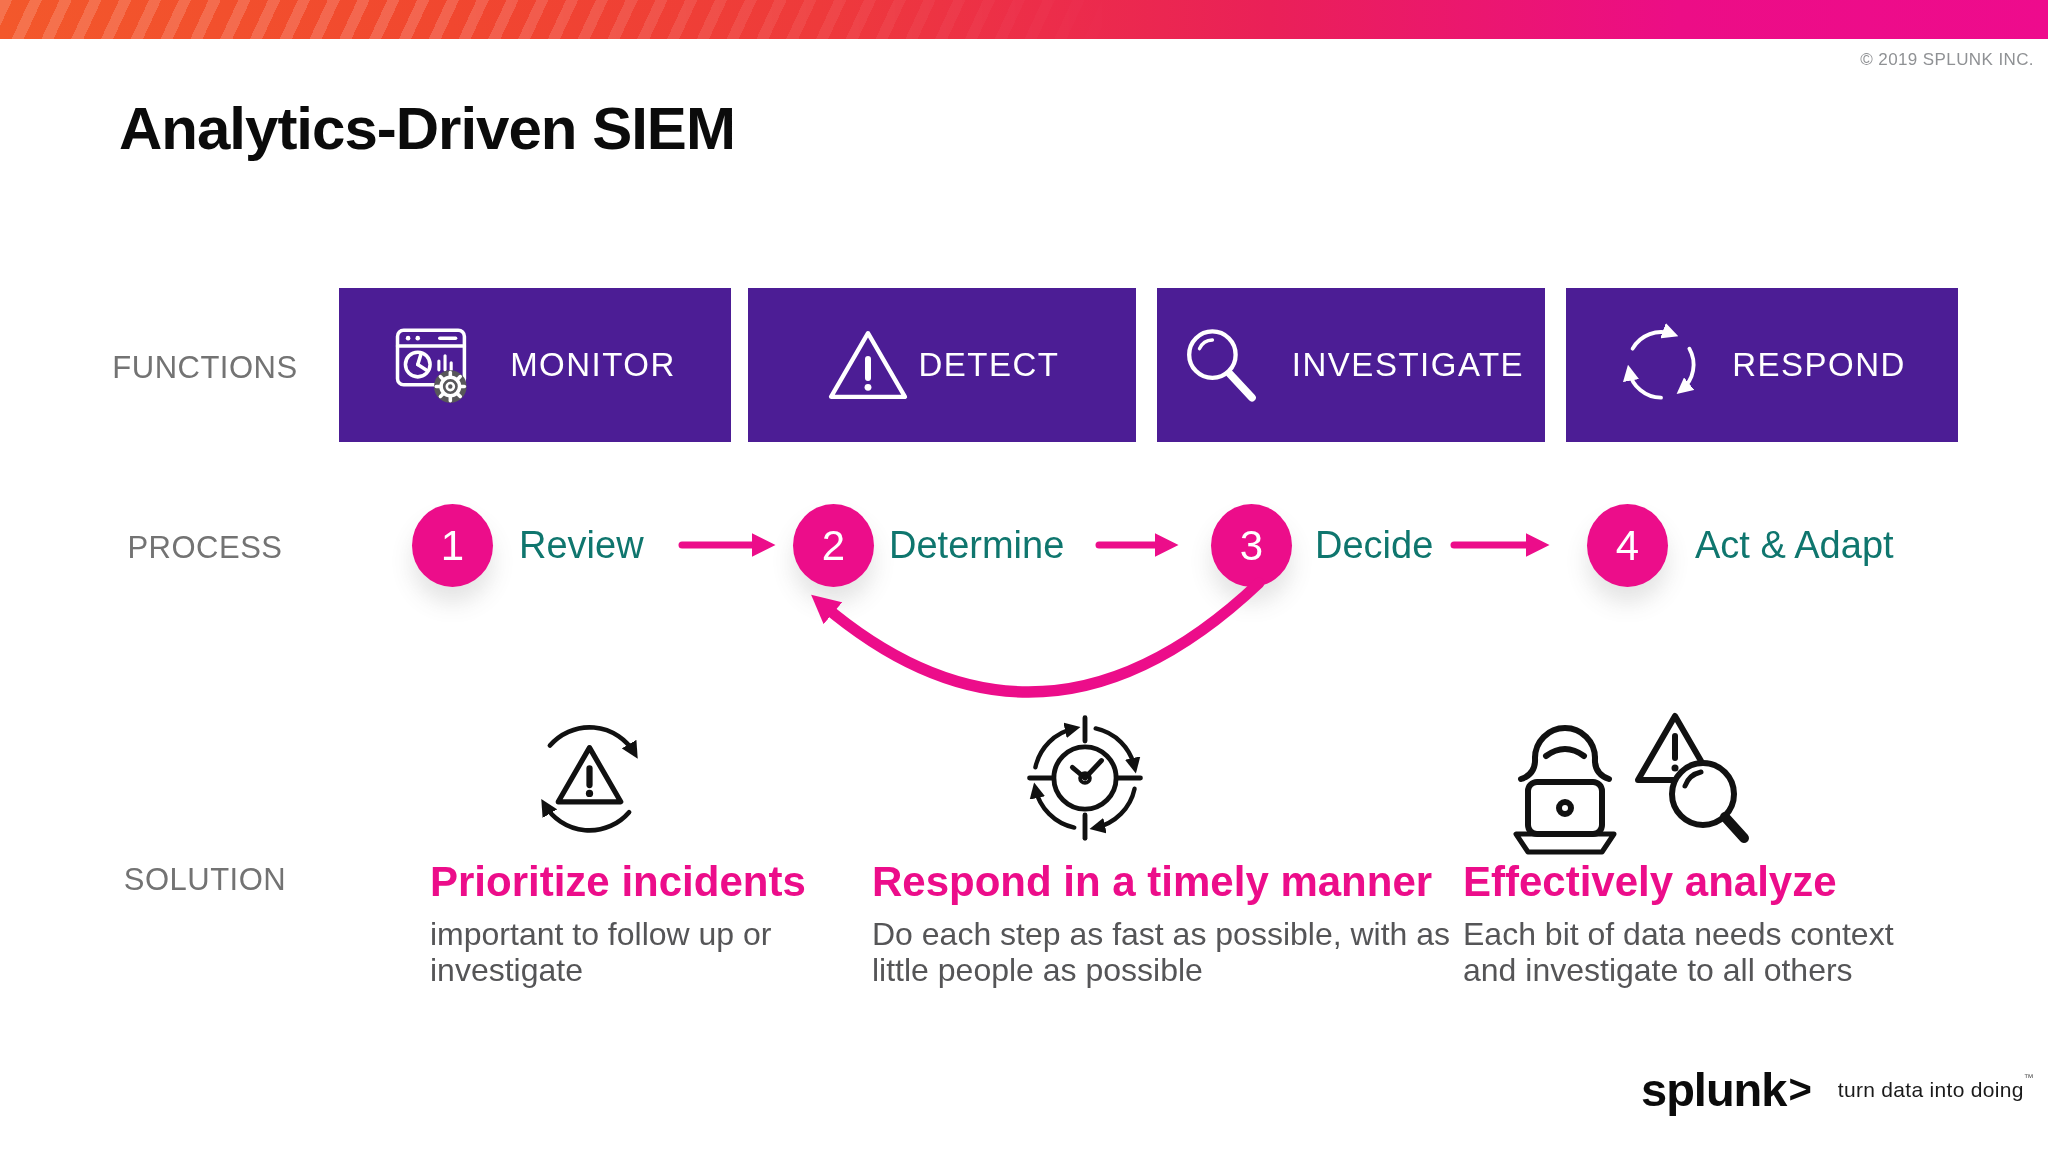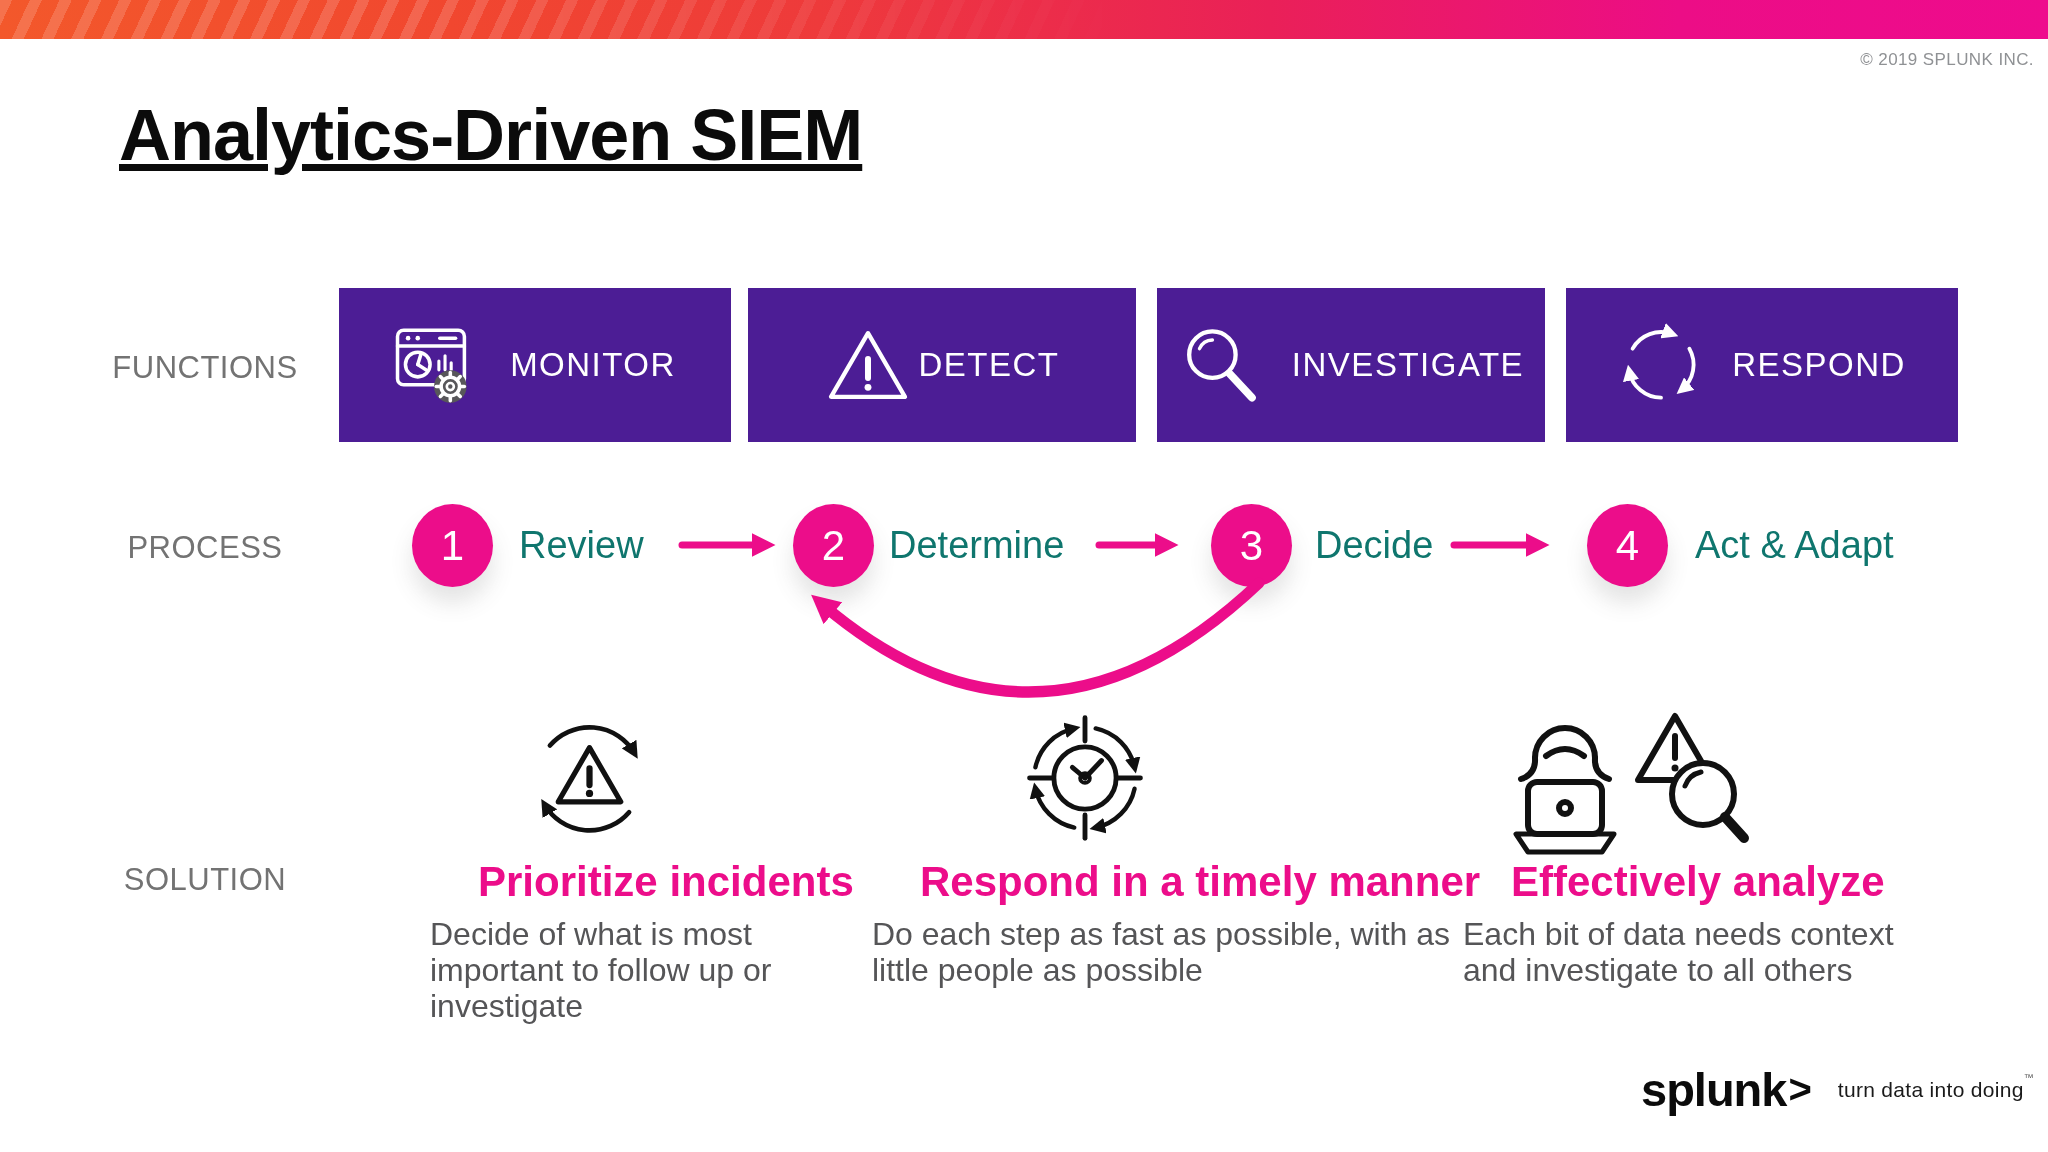--- a/index.html
+++ b/index.html
@@ -15,22 +15,22 @@
   .topbar::after{
     content:'';position:absolute;top:0;left:0;height:100%;width:58%;
     background:repeating-linear-gradient(115deg,rgba(255,255,255,.16) 0 11px,rgba(255,255,255,0) 11px 27px);
     -webkit-mask-image:linear-gradient(90deg,#000 35%,transparent 95%);
             mask-image:linear-gradient(90deg,#000 35%,transparent 95%);
   }
   .copyright{
     position:absolute;top:50px;right:14px;font-size:17px;color:#8f9194;letter-spacing:.4px;
   }
   .title{
-    position:absolute;left:119px;top:96px;font-size:72px;font-weight:bold;
-    letter-spacing:-1px;color:#0b0b0b;white-space:nowrap;line-height:1.1;text-decoration:underline;
+    position:absolute;left:119px;top:96px;font-size:60px;font-weight:bold;
+    letter-spacing:-1px;color:#0b0b0b;white-space:nowrap;line-height:1.1;
   }
   .rowlabel{
     position:absolute;left:100px;width:210px;text-align:center;
     font-size:31px;color:#737373;letter-spacing:.5px;white-space:nowrap;
   }
   
   .fbox{
     position:absolute;top:288px;height:154px;background:#4c1d95;
     display:flex;align-items:center;justify-content:center;gap:28px;
   }
@@ -44,21 +44,21 @@
   }
   .pstep-label{
     position:absolute;top:524px;height:42px;line-height:42px;
     color:#0f766e;font-size:38px;white-space:nowrap;
   }
   .parrow{position:absolute;top:527px;}
   .loopback{position:absolute;left:770px;top:560px;}
   
   .sol-icon{position:absolute;}
   .sol-heading{
-    position:absolute;top:858px;font-size:42px;font-weight:bold;color:#EC0D8A;white-space:nowrap;margin-left:48px;
+    position:absolute;top:858px;font-size:42px;font-weight:bold;color:#EC0D8A;white-space:nowrap;
   }
   .sol-desc{position:absolute;top:916px;font-size:32px;color:#555557;line-height:36px;}
   .sol-desc div{white-space:nowrap;}
   
   .footer{position:absolute;left:1641px;top:1062px;display:flex;align-items:center;}
   .logo-word{font-size:47px;font-weight:bold;letter-spacing:-1px;color:#0b0b0b;}
   .logo-mark{font-size:40px;font-weight:bold;color:#0b0b0b;margin-left:2px;}
   .tagline{font-size:21px;color:#1a1a1a;margin-left:26px;letter-spacing:.3px;}
   .tm{font-size:10px;color:#555;vertical-align:top;position:relative;top:-6px;}
 </style>
@@ -202,21 +202,20 @@
     <g fill="none" stroke="#111" stroke-width="4.5" stroke-linecap="round" stroke-linejoin="round">
       <path d="M22 30 A50 50 0 0 1 103 37" marker-end="url(#ahb1)"></path>
       <path d="M98 94 A50 50 0 0 1 17 87" marker-end="url(#ahb1)"></path>
       <path d="M60 32 L90 84 L30 84 Z" stroke-width="5"></path>
       <line x1="60" y1="52" x2="60" y2="68" stroke-width="6"></line>
       <circle cx="60" cy="76" r="3.5" fill="#111" stroke="none"></circle>
     </g>
   </svg>
   <div class="sol-heading" style="left:430px;">Prioritize incidents</div>
   <div class="sol-desc" style="left:430px;">
-    <div>Decide of what is most</div>
     <div>important to follow up or</div>
     <div>investigate</div>
   </div>
 
   <svg class="sol-icon" style="left:1020px;top:708px;" width="130" height="140" viewBox="0 0 130 144">
     <defs>
         <marker id="ahb2" viewBox="0 0 10 10" refX="6" refY="5" markerWidth="3.6" markerHeight="3.6" orient="auto">
           <path d="M0 0 L10 5 L0 10 Z" fill="#111"></path>
         </marker>
       </defs>

